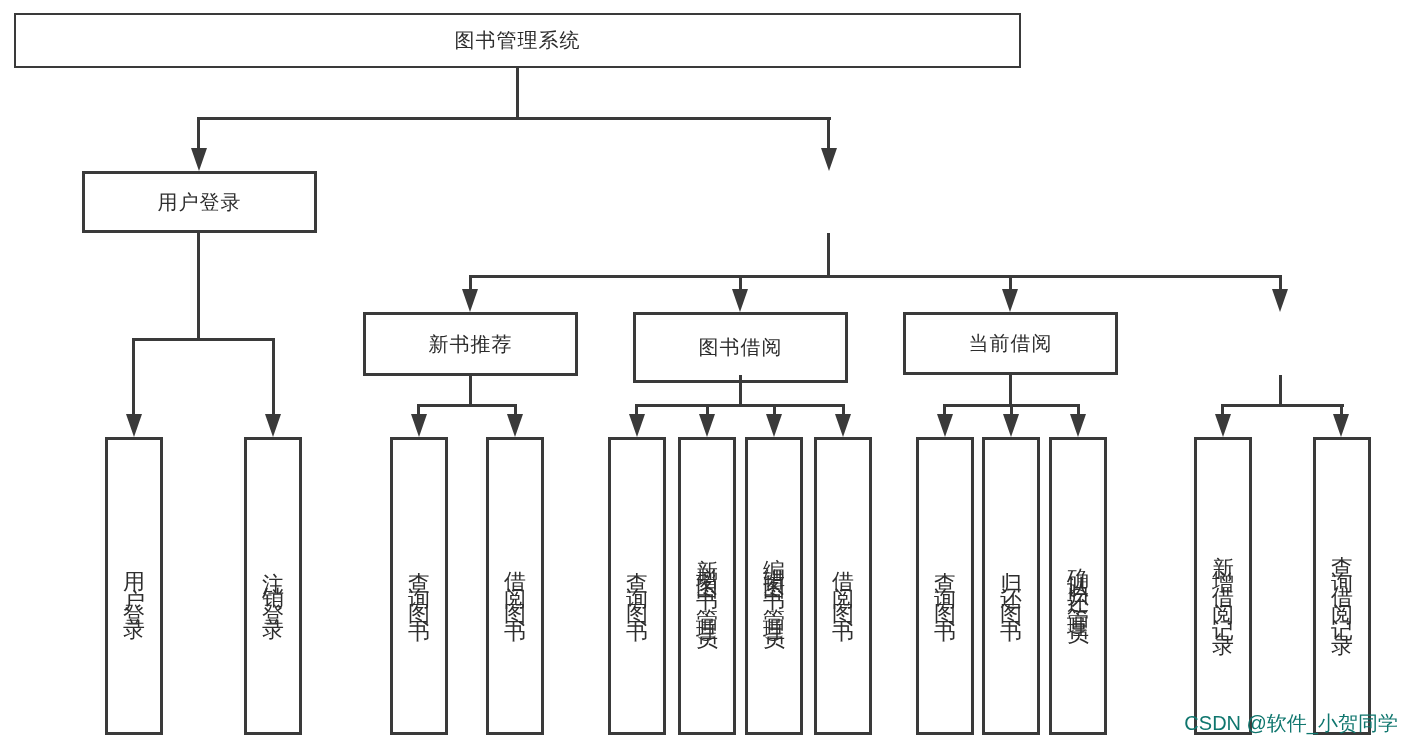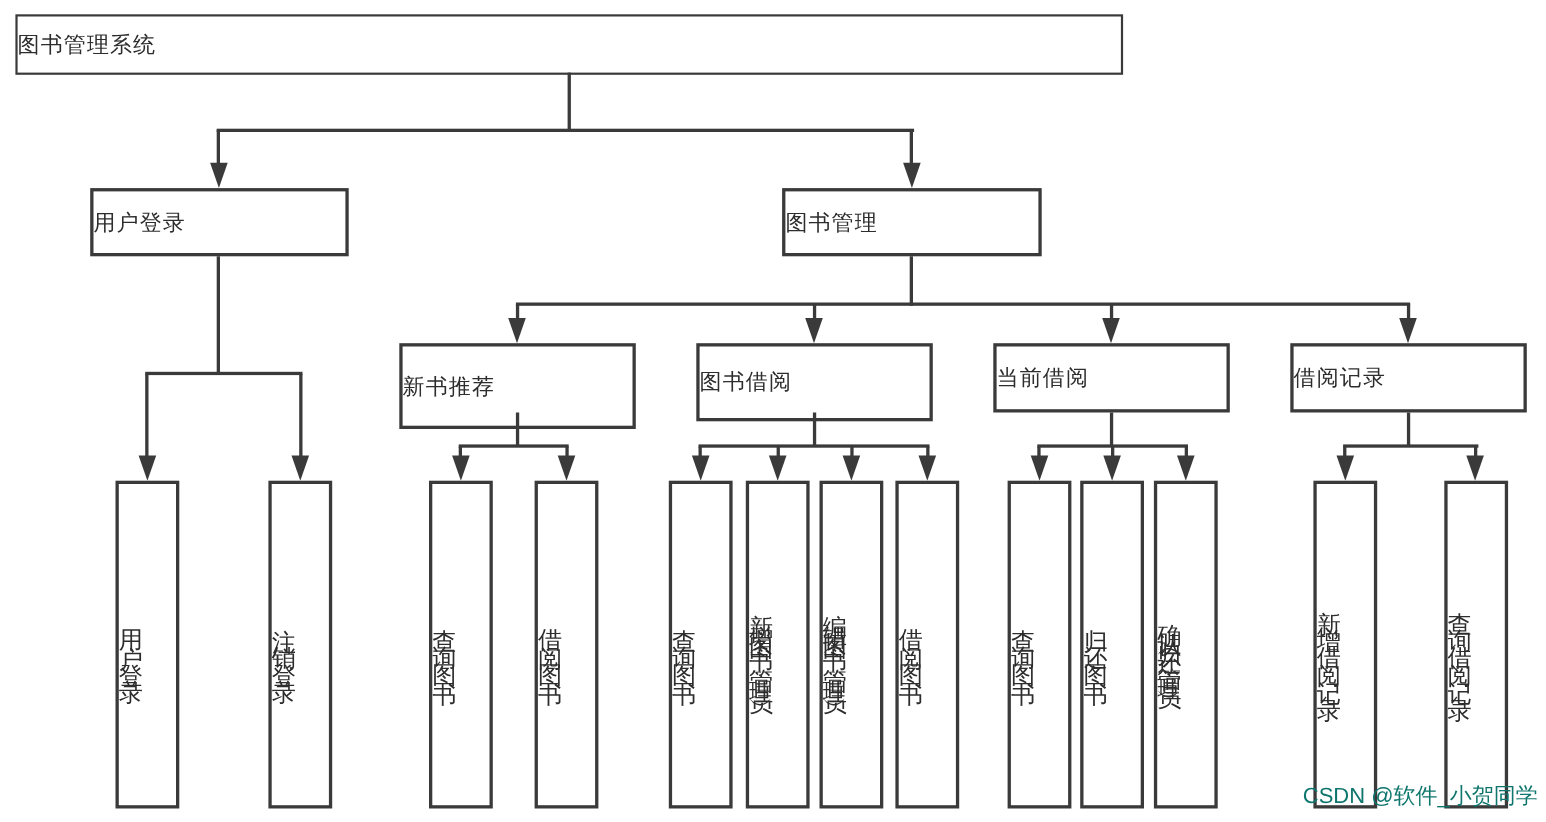--- a/index.html
+++ b/index.html
@@ -10,21 +10,21 @@
     font-family: "Liberation Sans", sans-serif;
     overflow: hidden;
   }
   .box {
     position: absolute;
     background: #ffffff;
     border: 3px solid #3a3a3a;
     box-sizing: border-box;
     display: flex;
     align-items: center;
-    justify-content: flex-start;
+    justify-content: center;
     color: #2d2d2d;
   }
   .box.root { border-width: 2px; }
   .hlabel { font-size: 20px; letter-spacing: 1px; white-space: nowrap; }
   .vbox { overflow: hidden; }
   .vtext {
     writing-mode: vertical-rl;
     text-orientation: mixed;
     font-size: 22px;
     letter-spacing: 16px;
@@ -62,53 +62,47 @@
   <div class="vline" style="left:516px; top:66px; height:53px;"></div>
   <div class="hline" style="left:197px; top:117px; width:634px;"></div>
   <div class="vline" style="left:197px; top:118px; height:33px;"></div>
   <div class="arrow-down" style="left:191px; top:148px;"></div>
   <div class="vline" style="left:827px; top:118px; height:33px;"></div>
   <div class="arrow-down" style="left:821px; top:148px;"></div>
 
   <div class="box" style="left:82px; top:171px; width:235px; height:62px;">
     <span class="hlabel">用户登录</span>
   </div>
-  <div class="box" style="left:711px; top:171px; width:236px; height:62px;">
-    <span class="hlabel">图书管理</span>
-  </div>
 
   <div class="vline" style="left:197px; top:233px; height:107px;"></div>
   <div class="hline" style="left:132px; top:338px; width:143px;"></div>
   <div class="vline" style="left:132px; top:340px; height:76px;"></div>
   <div class="arrow-down" style="left:126px; top:414px;"></div>
   <div class="vline" style="left:272px; top:340px; height:76px;"></div>
   <div class="arrow-down" style="left:265px; top:414px;"></div>
 
   <div class="vline" style="left:827px; top:233px; height:45px;"></div>
   <div class="hline" style="left:469px; top:275px; width:813px;"></div>
   <div class="vline" style="left:469px; top:277px; height:14px;"></div>
   <div class="arrow-down" style="left:462px; top:289px;"></div>
   <div class="vline" style="left:739px; top:277px; height:14px;"></div>
   <div class="arrow-down" style="left:732px; top:289px;"></div>
   <div class="vline" style="left:1009px; top:277px; height:14px;"></div>
   <div class="arrow-down" style="left:1002px; top:289px;"></div>
   <div class="vline" style="left:1279px; top:277px; height:14px;"></div>
   <div class="arrow-down" style="left:1272px; top:289px;"></div>
 
-  <div class="box" style="left:363px; top:312px; width:215px; height:78px;">
+  <div class="box" style="left:363px; top:312px; width:215px; height:64px;">
     <span class="hlabel">新书推荐</span>
   </div>
   <div class="box" style="left:633px; top:312px; width:215px; height:71px;">
     <span class="hlabel">图书借阅</span>
   </div>
   <div class="box" style="left:903px; top:312px; width:215px; height:63px;">
     <span class="hlabel">当前借阅</span>
-  </div>
-  <div class="box" style="left:1173px; top:312px; width:215px; height:63px;">
-    <span class="hlabel">借阅记录</span>
   </div>
 
   <div class="vline" style="left:469px; top:375px; height:31px;"></div>
   <div class="hline" style="left:417px; top:404px; width:100px;"></div>
   <div class="vline" style="left:417px; top:406px; height:10px;"></div>
   <div class="arrow-down" style="left:411px; top:414px;"></div>
   <div class="vline" style="left:514px; top:406px; height:10px;"></div>
   <div class="arrow-down" style="left:507px; top:414px;"></div>
 
   <div class="vline" style="left:739px; top:375px; height:31px;"></div>

